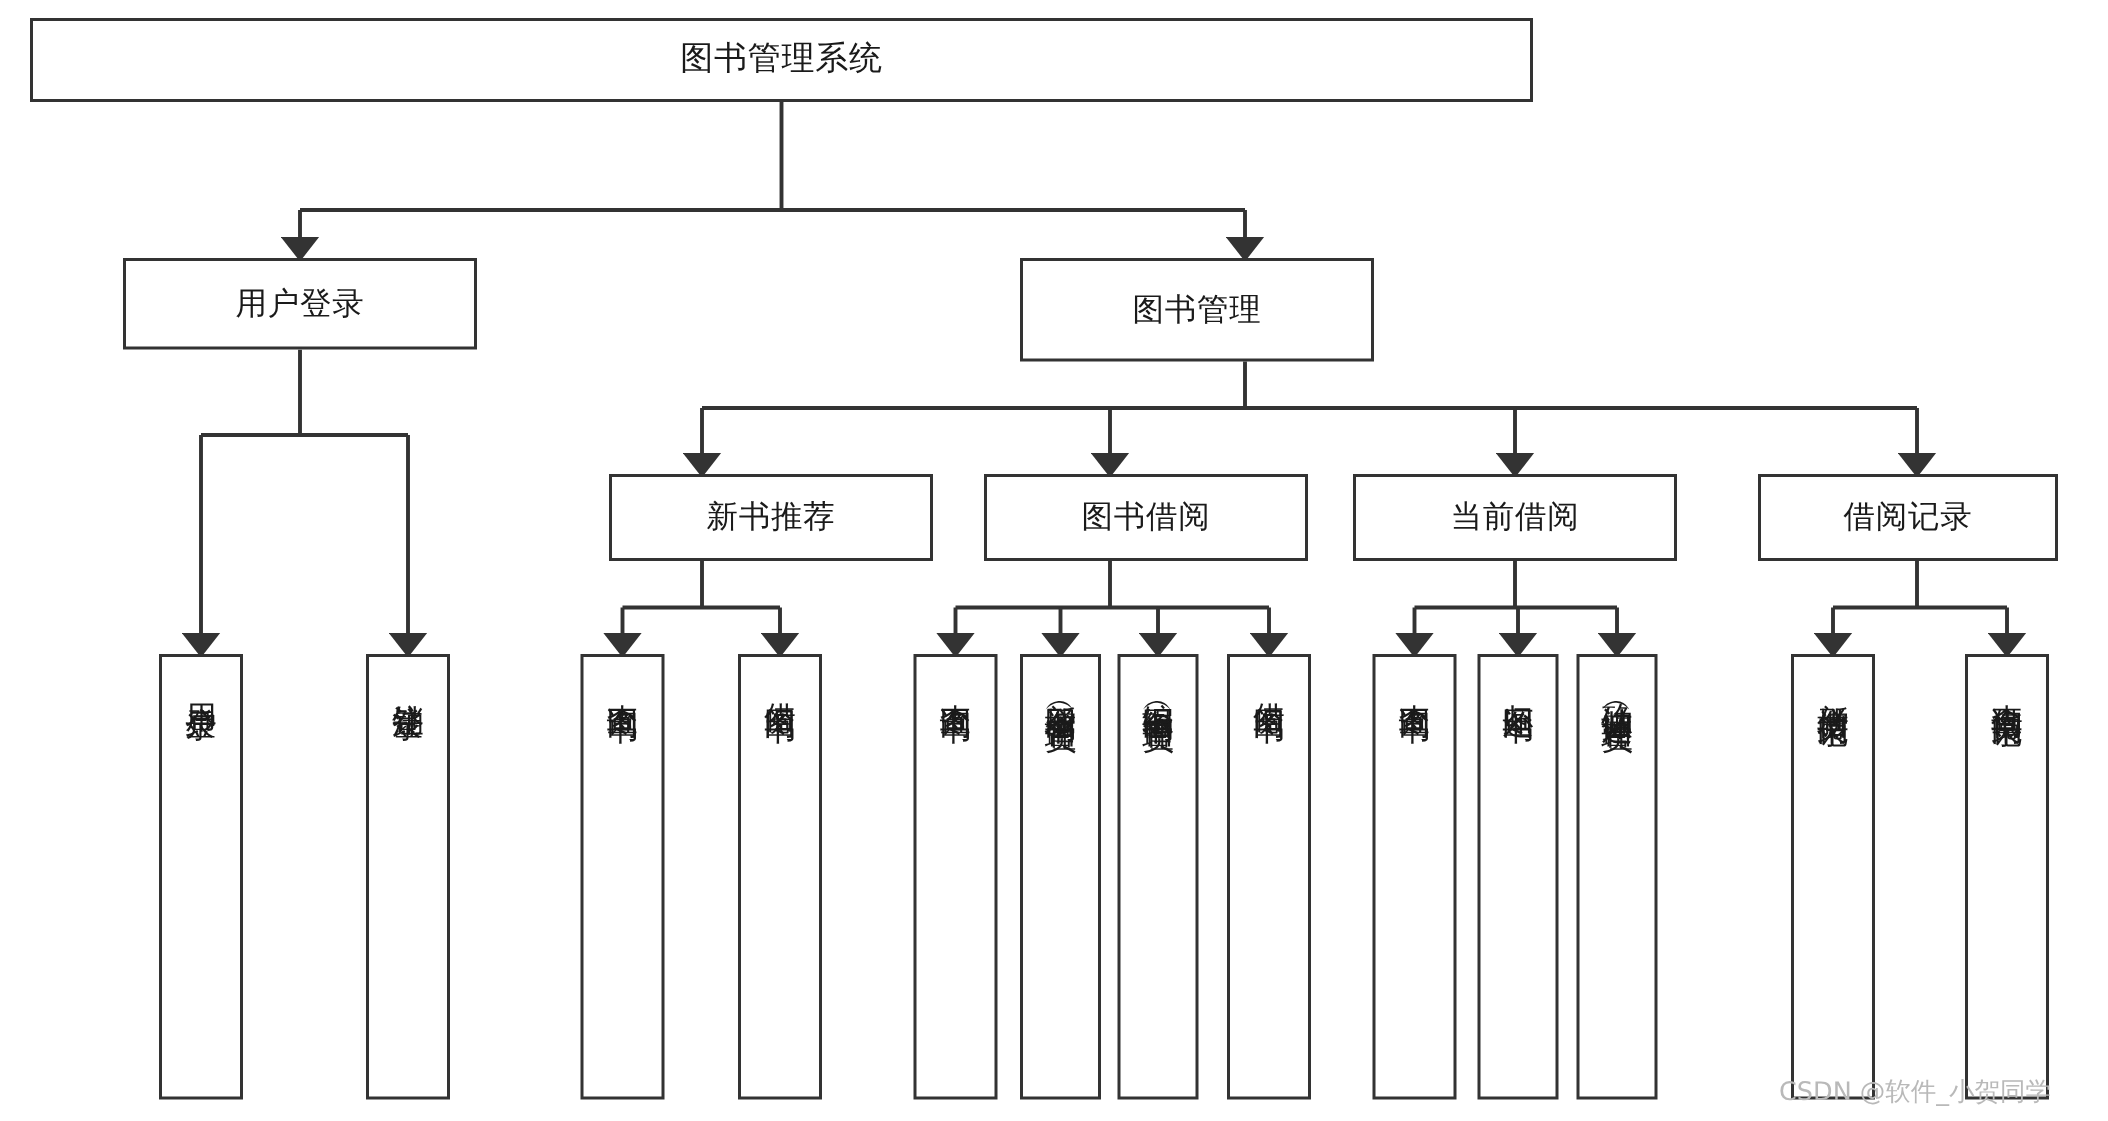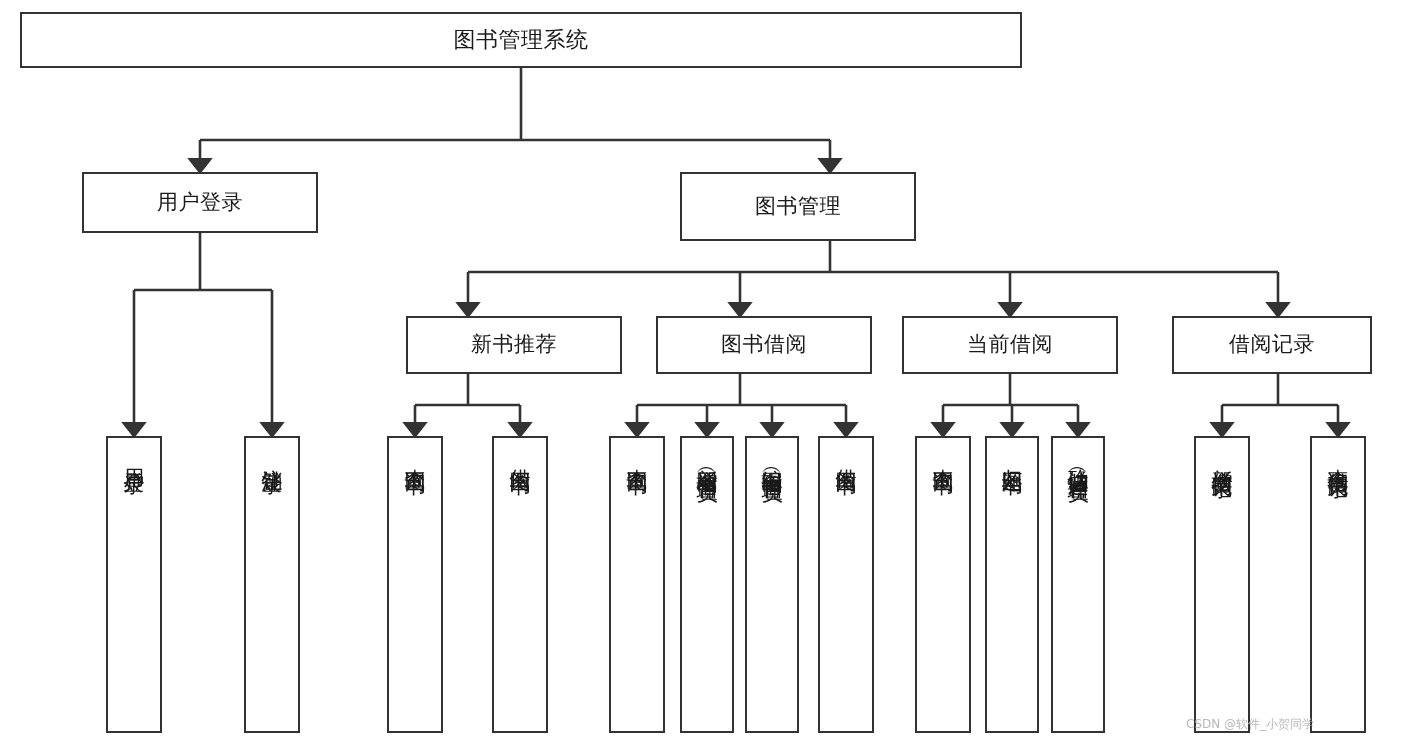--- a/index.html
+++ b/index.html
@@ -63,21 +63,21 @@
     text-orientation: upright;
     font-size: 21px;
     line-height: 1.05;
     letter-spacing: 2px;
     white-space: nowrap;
   }
   .watermark {
     position: absolute;
     left: 1186px;
     top: 716px;
-    font-size: 12px;
+    font-size: 17px;
     color: #b9b9b9;
     white-space: nowrap;
     z-index: 5;
     font-family: "DejaVu Sans", "Liberation Sans", sans-serif;
   }
 </style>
 </head>
 <body>
 
 <div id="diagram-root">

